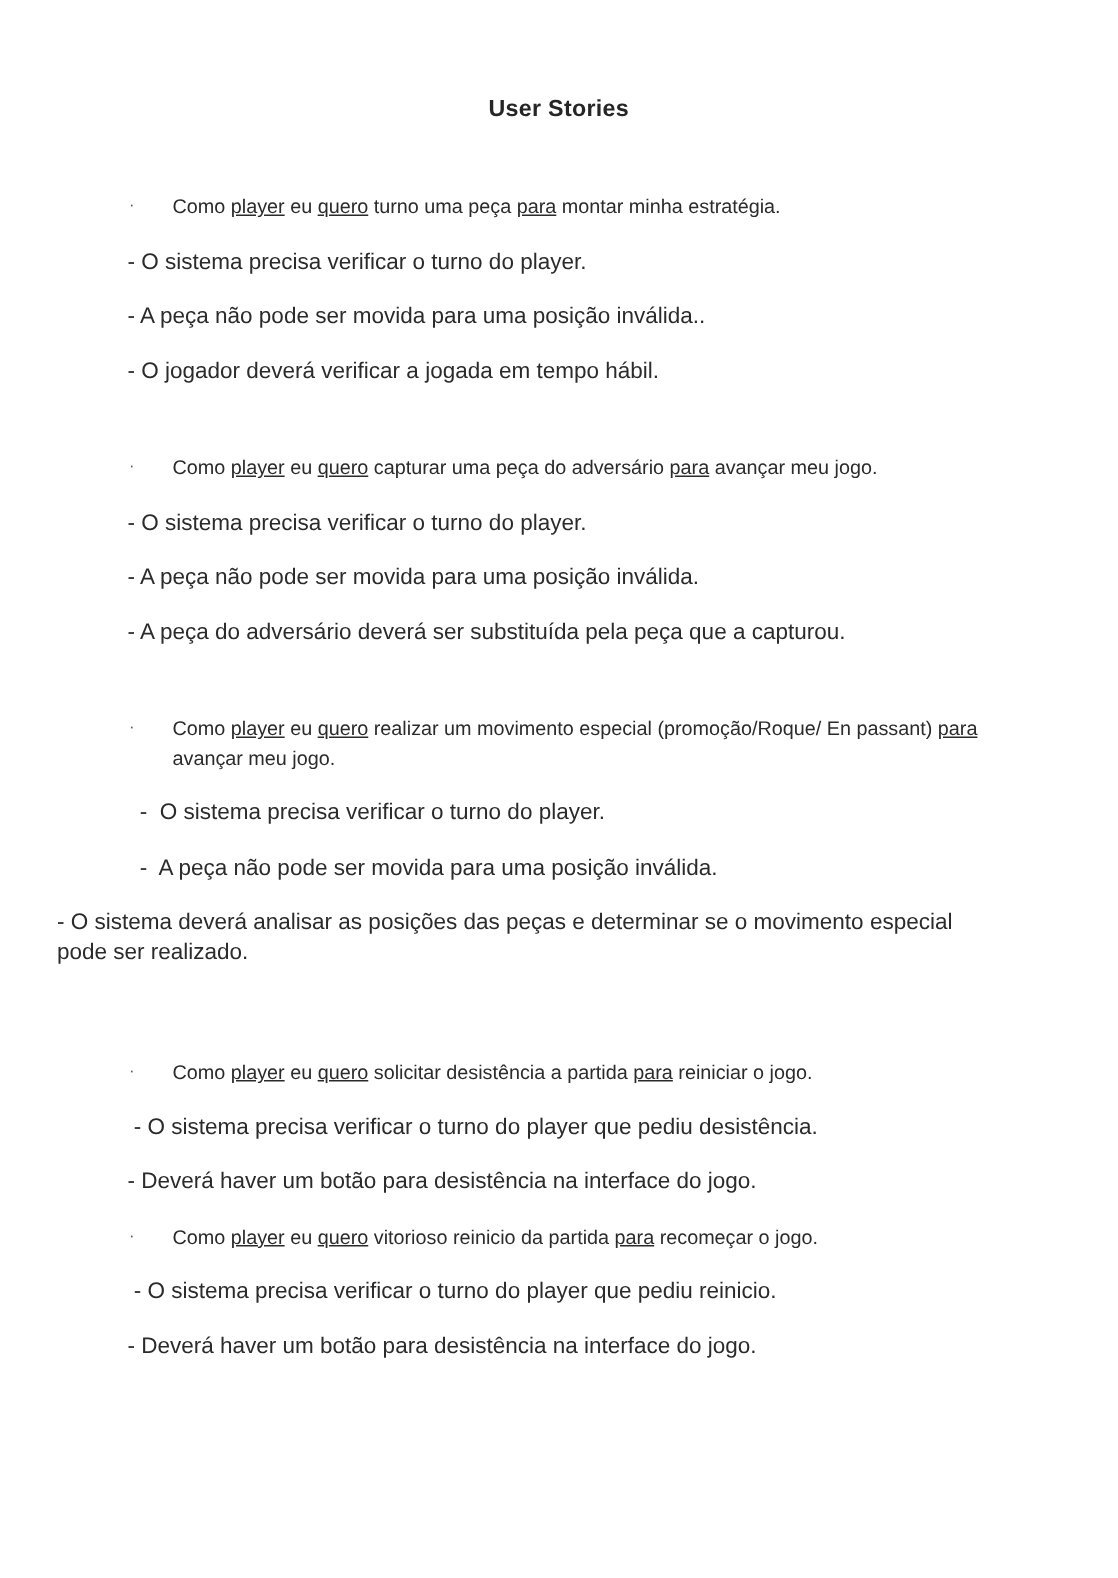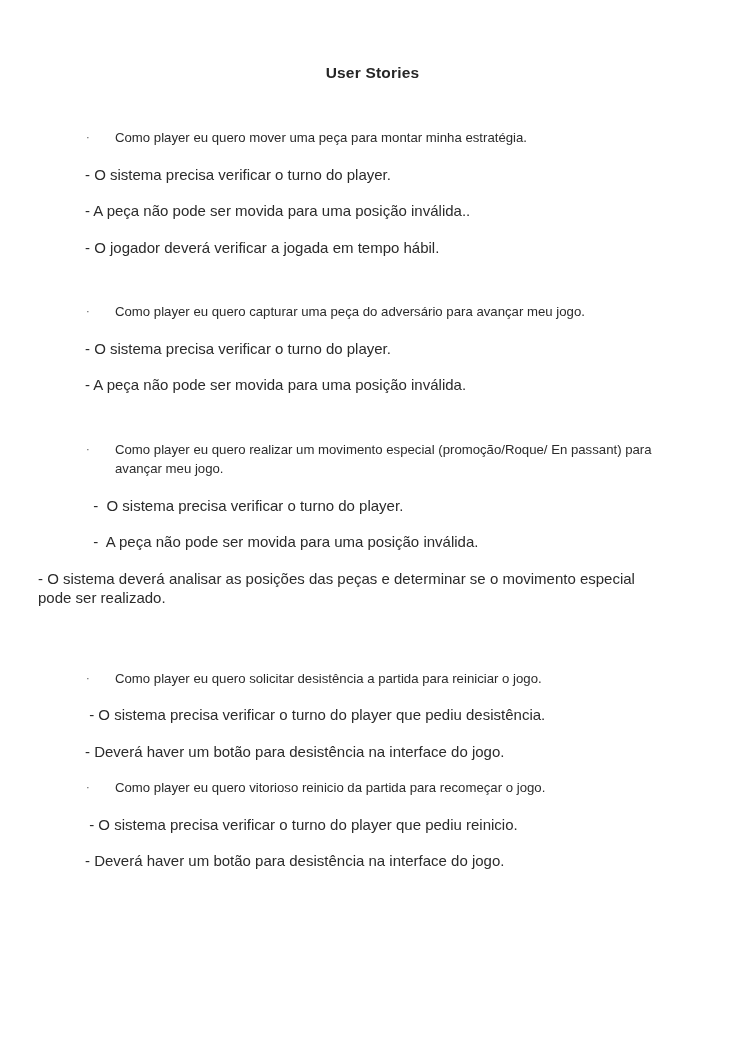--- a/index.html
+++ b/index.html
@@ -82,53 +82,55 @@
   }
   .crit-line.indented {
     padding-left: 89px;
   }
   .crit-line.wrapped {
     margin-bottom: 17px;
     padding-left: 38px;
   }
 
   .u {
+    text-decoration: underline;
     text-underline-offset: 1px;
     margin-top: 30px;
   }
 
   .gap-lg { height: 30px; }
   .gap-md { height: 14px; }
 </style>
 </head>
 <body>
 
 <div class="page">
 
   <div class="doc-title">User Stories</div>
 
   <div class="body-block">
 
     <div class="story-group">
       <p class="story-line">
-        <span class="bullet">·</span><span>Como </span><span class="u">player</span><span> eu </span><span class="u">quero</span><span> mover uma peça </span><span class="u">para</span><span> montar minha estratégia.</span>
+        <span class="bullet">·</span><span>Como </span><span class="u">player</span><span> eu </span><span class="u">quero</span><span> turno uma peça </span><span class="u">para</span><span> montar minha estratégia.</span>
       </p>
       <p class="crit-line">- O sistema precisa verificar o turno do player.</p>
       <p class="crit-line">- A peça não pode ser movida para uma posição inválida..</p>
       <p class="crit-line">- O jogador deverá verificar a jogada em tempo hábil.</p>
     </div>
 
     <div class="gap-md"></div>
 
     <div class="story-group">
       <p class="story-line">
         <span class="bullet">·</span><span>Como </span><span class="u">player</span><span> eu </span><span class="u">quero</span><span> capturar uma peça do adversário </span><span class="u">para</span><span> avançar meu jogo.</span>
       </p>
       <p class="crit-line">- O sistema precisa verificar o turno do player.</p>
       <p class="crit-line">- A peça não pode ser movida para uma posição inválida.</p>
+      <p class="crit-line">- A peça do adversário deverá ser substituída pela peça que a capturou.</p>
     </div>
 
     <div class="gap-md"></div>
 
     <div class="story-group">
       <p class="story-line">
         <span class="bullet">·</span><span>Como </span><span class="u">player</span><span> eu </span><span class="u">quero</span><span> realizar um movimento especial (promoção/Roque/ En passant)</span>
         <span class="u">para</span><span> avançar meu jogo.</span>
       </p>
       <p class="crit-line indented"> -  O sistema precisa verificar o turno do player.</p>

